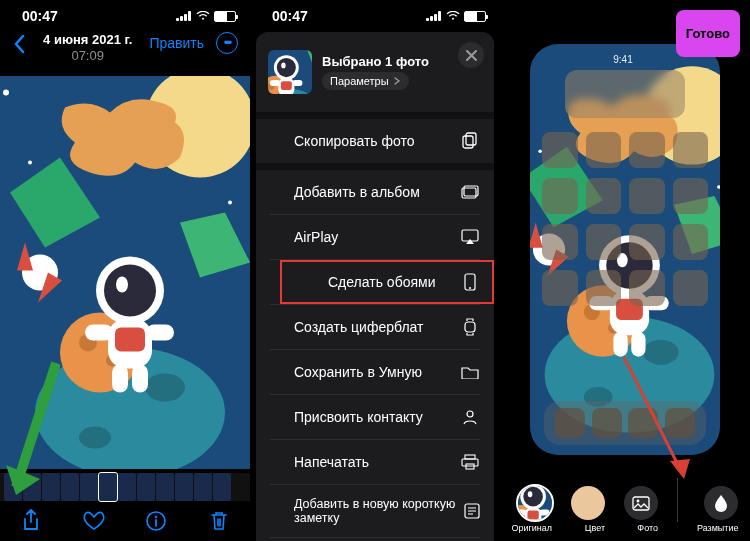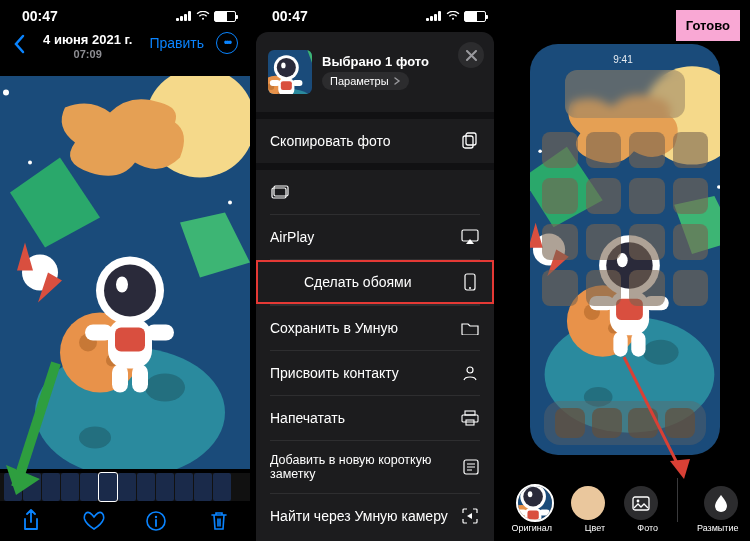--- a/index.html
+++ b/index.html
@@ -18,21 +18,21 @@
   .battery-fill { width: 60%; height: 100%; background: #fff; }
 
   
   .wallpaper { position: absolute; inset: 0; overflow: hidden; }
   .wallpaper svg { width: 100%; height: 100%; }
 
   
   .s1-header { position: absolute; top: 32px; left: 0; right: 0; height: 44px; display: flex; align-items: flex-start; justify-content: space-between; padding: 0 12px; z-index: 5; }
   .s1-back { color: #0a84ff; font-size: 24px; }
   .s1-title { text-align: center; color: #fff; font-size: 13px; font-weight: 600; line-height: 1.2; }
-  .s1-title .sub { font-size: 11px; color: #8e8e93; font-weight: 700; }
+  .s1-title .sub { font-size: 13px; color: #8e8e93; font-weight: 400; }
   .s1-actions { display: flex; align-items: center; gap: 12px; color: #0a84ff; font-size: 14px; }
   .more-btn { width: 22px; height: 22px; border: 1.5px solid #0a84ff; border-radius: 50%; display: flex; align-items: center; justify-content: center; font-size: 12px; letter-spacing: -2px; }
 
   .s1-photo { position: absolute; top: 76px; left: 0; right: 0; bottom: 72px; }
   .s1-strip { position: absolute; bottom: 40px; left: 0; right: 0; height: 28px; background: #111; display: flex; padding: 0 4px; gap: 1px; z-index: 3; }
   .thumb { flex: none; width: 18px; height: 28px; background: #1a2a4a; border-radius: 2px; }
   .thumb.active { outline: 1.5px solid #fff; }
 
   .s1-toolbar { position: absolute; bottom: 0; left: 0; right: 0; height: 40px; display: flex; align-items: center; justify-content: space-around; z-index: 3; }
   .tb-btn { width: 24px; height: 24px; color: #0a84ff; display: flex; align-items: center; justify-content: center; }
@@ -41,28 +41,28 @@
   
   .sheet { position: absolute; top: 32px; left: 6px; right: 6px; bottom: 0; background: #1c1c1e; border-radius: 12px 12px 0 0; z-index: 5; display: flex; flex-direction: column; }
   .sheet-header { display: flex; align-items: center; padding: 18px 12px; gap: 10px; position: relative; }
   .sheet-thumb { width: 44px; height: 44px; border-radius: 6px; overflow: hidden; flex: none; }
   .sheet-thumb svg { width: 100%; height: 100%; }
   .sheet-head-text { display: flex; flex-direction: column; gap: 3px; }
   .sheet-title { color: #fff; font-size: 13px; font-weight: 600; }
   .params-pill { background: #2c2c2e; color: #fff; font-size: 11px; padding: 3px 8px; border-radius: 10px; display: inline-flex; align-items: center; gap: 4px; width: fit-content; }
   .close-btn { position: absolute; right: 10px; top: 10px; width: 26px; height: 26px; border-radius: 50%; background: #2c2c2e; color: #9a9a9e; display: flex; align-items: center; justify-content: center; font-size: 14px; }
   .sheet-list { flex: 1; overflow: hidden; }
-  .action-row { display: flex; align-items: center; justify-content: space-between; padding: 12px 14px; color: #fff; font-size: 14px; }
+  .action-row { display: flex; align-items: center; justify-content: space-between; padding: 12px 14px; color: #fff; font-size: 14px; margin-left: 24px; }
   .action-row .icon { width: 20px; height: 20px; color: #fff; display: flex; align-items: center; justify-content: center; }
   .sep { height: 1px; background: #2e2e30; margin: 0 14px; }
   .gap-sep { height: 7px; background: #111113; }
   .highlight { outline: 2px solid #e53935; outline-offset: -2px; padding-left: 48px; }
 
   
-  .done-btn { position: absolute; top: 10px; right: 10px; background: #f9a8d4; color: #000; font-size: 13px; font-weight: 700; padding: 8px 10px; border-radius: 0; z-index: 10; }
+  .done-btn { position: absolute; top: 10px; right: 10px; background: #d946ef; color: #000; font-size: 13px; font-weight: 700; padding: 16px 10px; border-radius: 8px; z-index: 10; }
   .preview-phone { position: absolute; top: 44px; left: 30px; right: 30px; bottom: 86px; border-radius: 28px; overflow: hidden; }
   .preview-time { position: absolute; top: 10px; left: 0; right: 4px; text-align: center; color: rgba(255,255,255,.9); font-size: 10px; z-index: 3; }
   .widget-box { position: absolute; left: 50%; transform: translateX(-50%); top: 26px; width: 120px; height: 48px; background: rgba(150,130,100,.55); border-radius: 12px; backdrop-filter: blur(4px); z-index: 3; }
   .icon-grid { position: absolute; top: 88px; left: 12px; right: 12px; bottom: 64px; display: grid; grid-template-columns: repeat(4, 1fr); grid-auto-rows: 36px; gap: 10px 8px; z-index: 3; }
   .app-icon { background: rgba(120,100,80,.6); border-radius: 8px; }
   .dock { position: absolute; bottom: 10px; left: 14px; right: 14px; height: 44px; background: rgba(100,100,100,.4); border-radius: 16px; display: flex; justify-content: space-around; align-items: center; padding: 0 8px; z-index: 3; }
   .dock .app-icon { width: 30px; height: 30px; background: rgba(100,80,60,.7); }
 
   .mode-bar { position: absolute; bottom: 8px; left: 0; right: 0; display: flex; justify-content: space-around; align-items: flex-start; padding: 0 2px; z-index: 5; }
   .mode { display: flex; flex-direction: column; align-items: flex-end; gap: 3px; color: #fff; font-size: 9px; margin-top: 20px; }
@@ -242,20 +242,21 @@
         <span>Скопировать фото</span>
         <span class="icon">
             <svg width="18" height="18" viewBox="0 0 18 18">
               <rect x="5" y="1" width="10" height="12" rx="2" stroke="#fff" stroke-width="1.3" fill="none"></rect>
               <rect x="2" y="4" width="10" height="12" rx="2" stroke="#fff" stroke-width="1.3" fill="none"></rect>
             </svg>
           </span>
       </div>
       <div class="gap-sep"></div>
       <div class="action-row">
+        <span>Добавить в альбом</span>
         <span class="icon">
             <svg width="18" height="14" viewBox="0 0 18 14">
               <rect x="1" y="3" width="14" height="10" rx="1.5" stroke="#fff" stroke-width="1.2" fill="none"></rect>
               <rect x="3" y="1" width="14" height="10" rx="1.5" stroke="#fff" stroke-width="1.2" fill="none"></rect>
             </svg>
           </span>
       </div>
       <div class="sep"></div>
       <div class="action-row">
         <span>AirPlay</span>
@@ -270,20 +271,29 @@
       <div class="action-row highlight">
         <span>Сделать обоями</span>
         <span class="icon">
             <svg width="12" height="18" viewBox="0 0 12 18">
               <rect x="1" y="1" width="10" height="16" rx="2" stroke="#fff" stroke-width="1.2" fill="none"></rect>
               <circle cx="6" cy="15" r="1" fill="#fff"></circle>
             </svg>
           </span>
       </div>
       <div class="sep"></div>
+      <div class="action-row">
+        <span>Создать циферблат</span>
+        <span class="icon">
+            <svg width="14" height="18" viewBox="0 0 14 18">
+              <rect x="2" y="4" width="10" height="10" rx="3" stroke="#fff" stroke-width="1.2" fill="none"></rect>
+              <path d="M4 3V1h6v2M4 15v2h6v-2" stroke="#fff" stroke-width="1.2"></path>
+            </svg>
+          </span>
+      </div>
       <div class="sep"></div>
       <div class="action-row">
         <span>Сохранить в Умную</span>
         <span class="icon">
             <svg width="18" height="14" viewBox="0 0 18 14">
               <path d="M1 3h6l2 2h8v8a1 1 0 01-1 1H2a1 1 0 01-1-1z" stroke="#fff" stroke-width="1.2" fill="none"></path>
             </svg>
           </span>
       </div>
       <div class="sep"></div>

